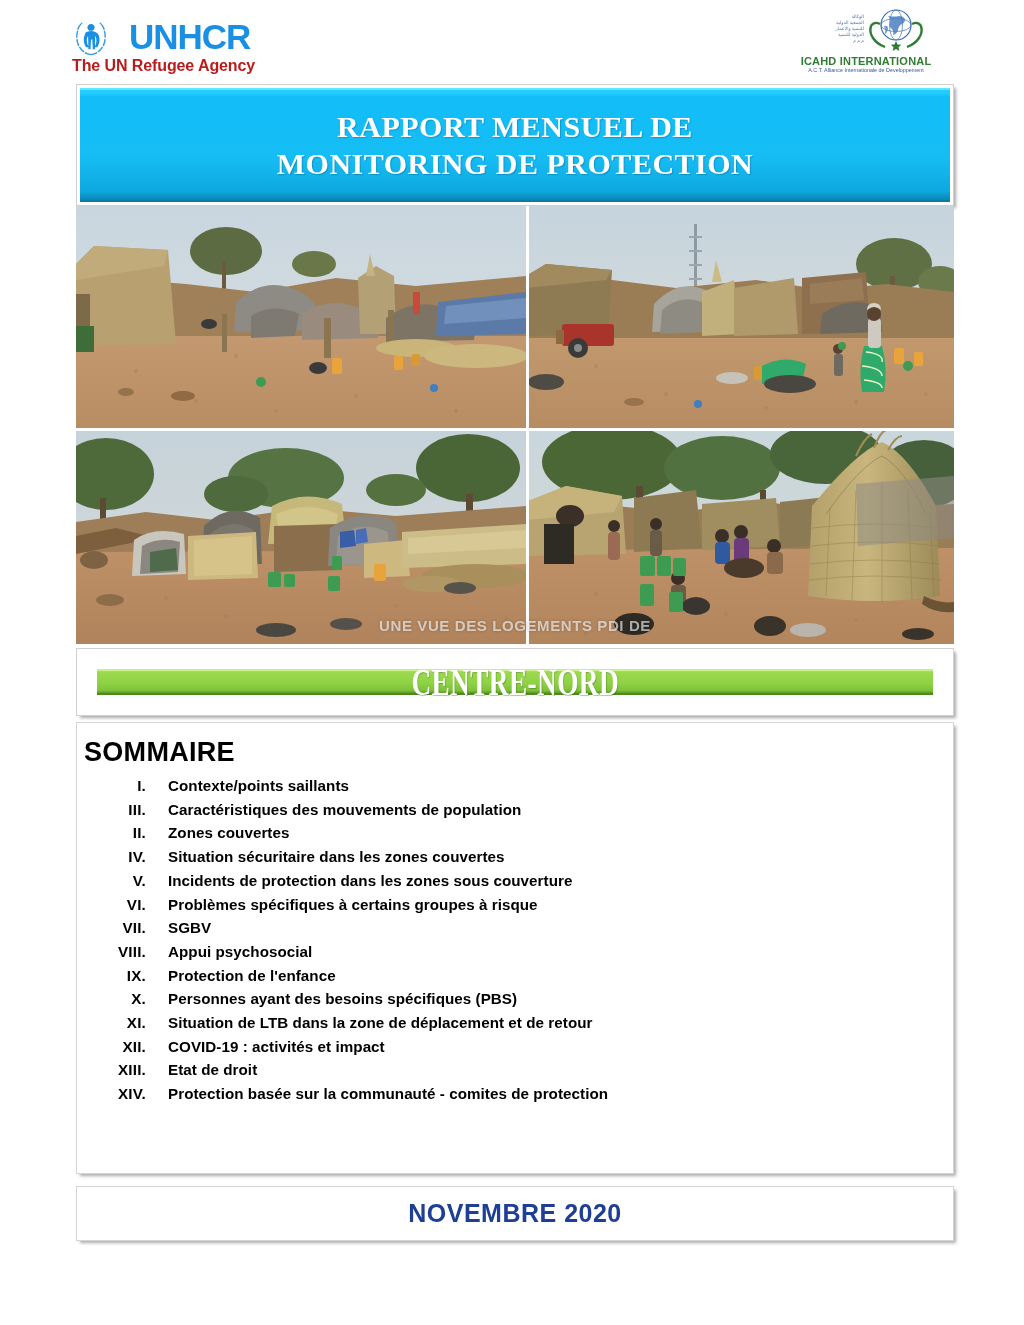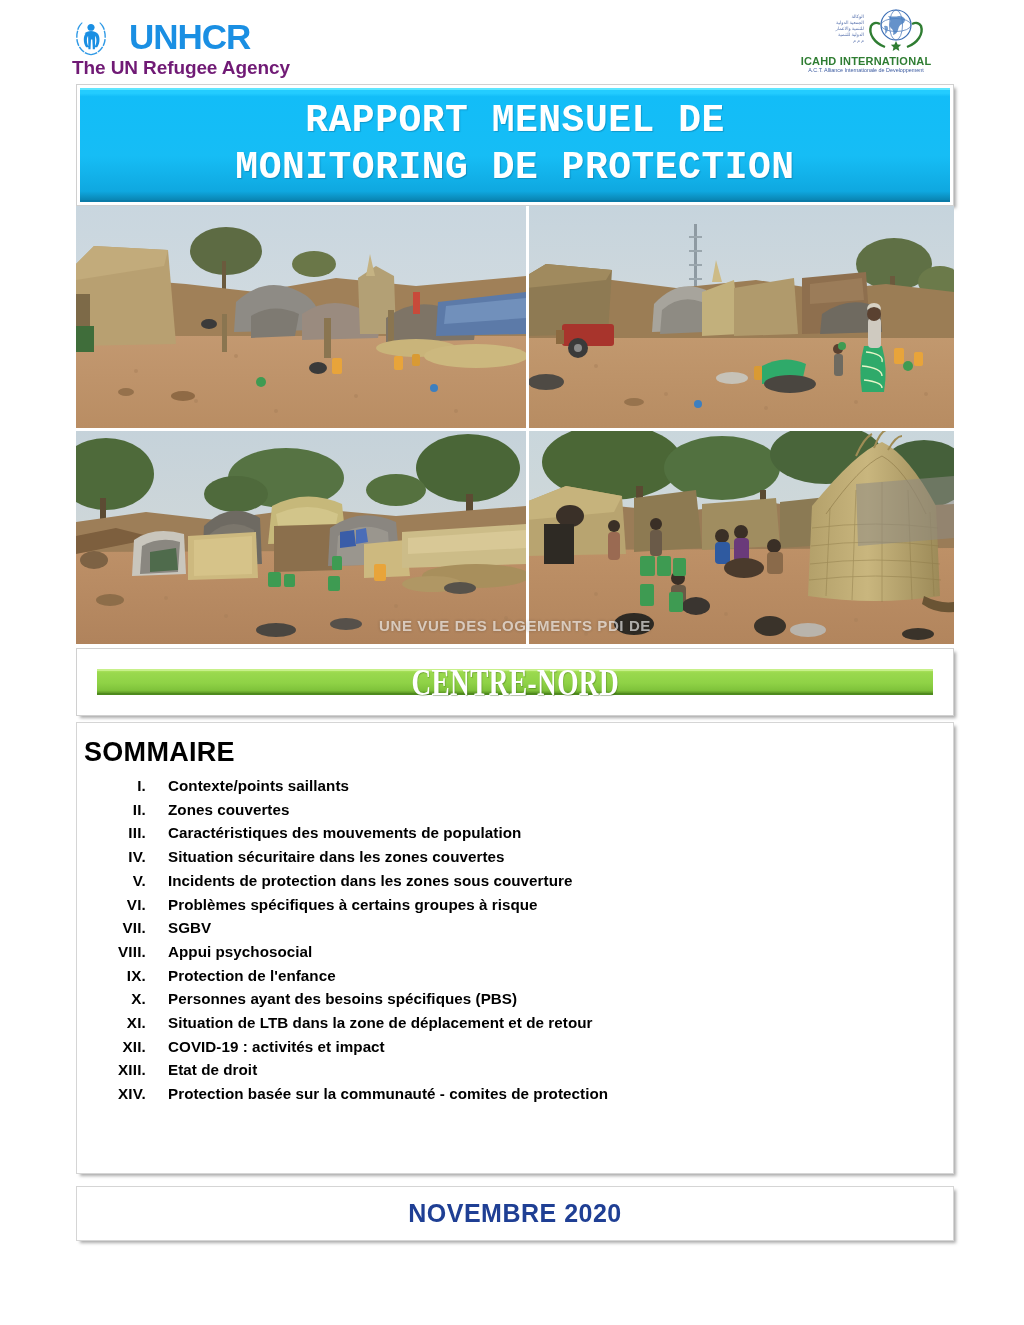--- a/index.html
+++ b/index.html
@@ -32,22 +32,22 @@
     font-family: "Liberation Sans", sans-serif;
     font-weight: bold;
     font-size: 35px;
     letter-spacing: -1px;
     color: #1a8fe3;
     line-height: 0.95;
   }
   .unhcr-tag {
     font-family: "Liberation Sans", sans-serif;
     font-weight: bold;
-    font-size: 19px;
-    color: #701a75;
+    font-size: 16px;
+    color: #b91c1c;
     letter-spacing: -0.1px;
     margin-top: 1px;
     margin-left: 2px;
   }
 
   .icahd-logo {
     position: absolute;
     right: 82px; top: 4px;
     width: 152px;
     text-align: center;
@@ -99,23 +99,23 @@
         #12bdf8 6%, #16bdf5 60%,
         #0fa8e0 92%, #0a86b4 100%);
     border-top: 2px solid #5fe6ff;
     border-bottom: 2px solid #0b7ba8;
     display: flex; flex-direction: column;
     align-items: center; justify-content: center;
     gap: 2px;
   }
   .title-line {
     color: #ffffff;
-    font-family: Liberation Mono, monospace;
-    font-weight: bold;
-    font-size: 38px;
+    font-family: Liberation Serif, serif;
+    font-weight: bold;
+    font-size: 30px;
     letter-spacing: 0.5px;
     line-height: 1.18;
     text-align: center;
     text-shadow: 1px 1px 1px rgba(0,70,110,0.30);
   }
 
   
   .collage {
     position: absolute;
     left: 76px; top: 206px;
@@ -586,26 +586,26 @@
 </div>
 
 <div class="sommaire-wrap">
   <div class="sommaire-title">SOMMAIRE</div>
   <ul class="toc" id="toc-list">
       <li class="toc-item">
         <span class="toc-num">I.</span>
         <span class="toc-label">Contexte/points saillants</span>
       </li>
       <li class="toc-item">
+        <span class="toc-num">III.</span>
+        <span class="toc-label">Caractéristiques des mouvements de population</span>
+      </li>
+      <li class="toc-item">
         <span class="toc-num">II.</span>
         <span class="toc-label">Zones couvertes</span>
-      </li>
-      <li class="toc-item">
-        <span class="toc-num">III.</span>
-        <span class="toc-label">Caractéristiques des mouvements de population</span>
       </li>
       <li class="toc-item">
         <span class="toc-num">IV.</span>
         <span class="toc-label">Situation sécuritaire dans les zones couvertes</span>
       </li>
       <li class="toc-item">
         <span class="toc-num">V.</span>
         <span class="toc-label">Incidents de protection dans les zones sous couverture</span>
       </li>
       <li class="toc-item">

